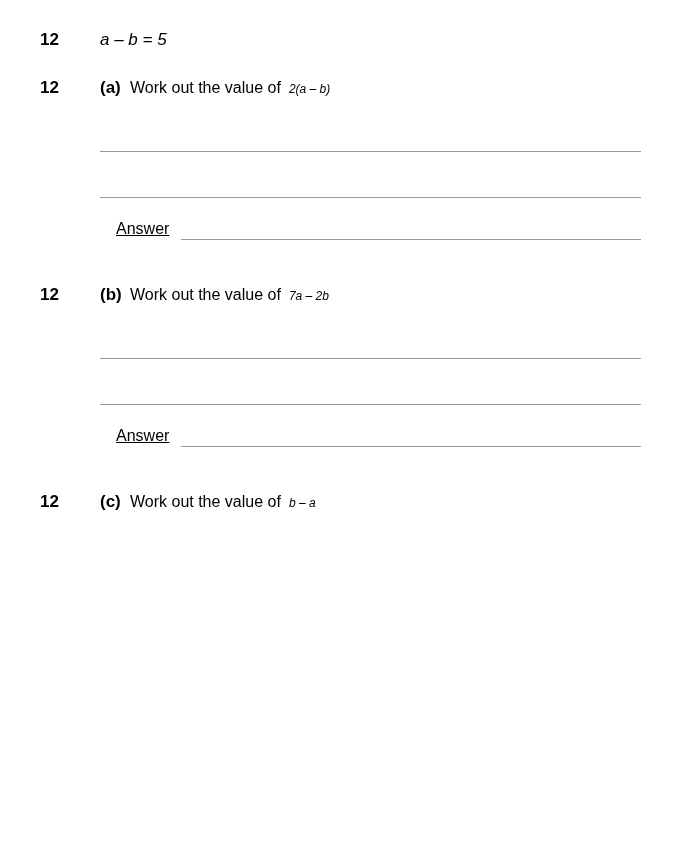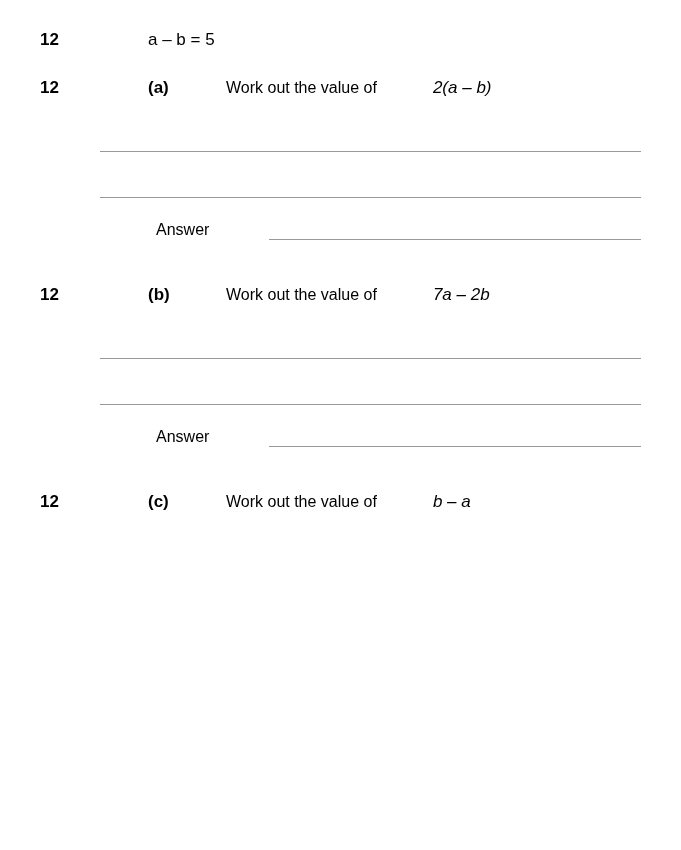--- a/index.html
+++ b/index.html
@@ -1,19 +1,18 @@
 <!DOCTYPE html>
 <html><head>
   <meta charset="utf-8">
   <style>
     * {
       margin: 0;
       padding: 0;
       box-sizing: border-box;
-      gap: 48px;
     }
 
     body {
       background: #ffffff;
       font-family: Arial, Helvetica, sans-serif;
       font-size: 16px;
       color: #000000;
       width: 681px;
       min-height: 850px;
       padding: 30px 40px;
@@ -25,20 +24,21 @@
       margin-bottom: 28px;
     }
 
     .question-number {
       font-weight: bold;
       font-size: 17px;
       min-width: 60px;
     }
 
     .question-equation {
+      font-style: italic;
       font-size: 17px;
     }
 
     .sub-question-header {
       display: flex;
       align-items: baseline;
       margin-bottom: 30px;
     }
 
     .sub-number {
@@ -53,39 +53,40 @@
       min-width: 30px;
     }
 
     .work-out-text {
       font-size: 16px;
       margin-right: 8px;
     }
 
     .expression {
       font-style: italic;
-      font-size: 17px;
+      font-size: 12px;
     }
 
     .work-lines {
       margin-left: 60px;
       margin-bottom: 20px;
     }
 
     .work-line {
       border-bottom: 1px solid #999999;
       margin-bottom: 22px;
       height: 24px;
     }
 
     .answer-row {
       display: flex;
-      align-items: center;
-      margin-left: 116px;
+      align-items: flex-start;
+      margin-left: 76px;
       margin-bottom: 10px;
+      text-decoration: underline;
     }
 
     .answer-label {
       font-size: 16px;
       margin-right: 12px;
     }
 
     .answer-line {
       border-bottom: 1px solid #999999;
       flex: 1;

